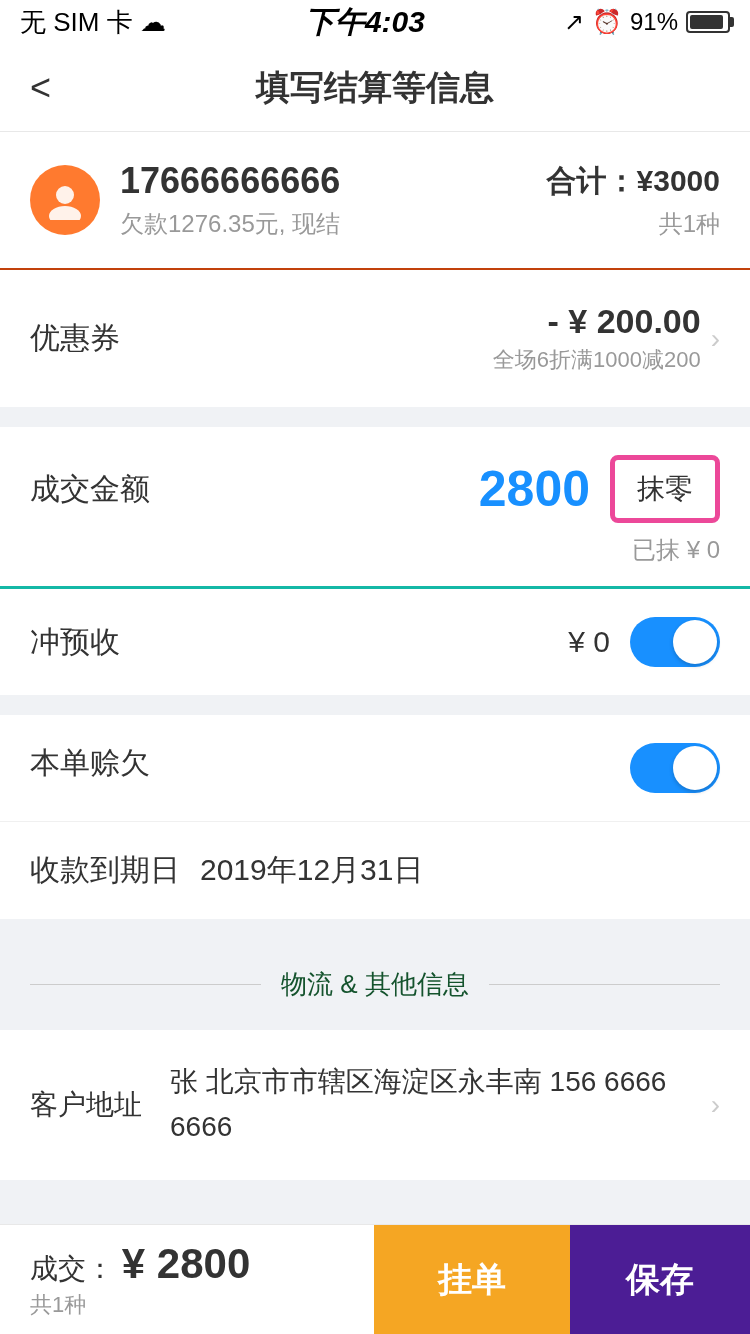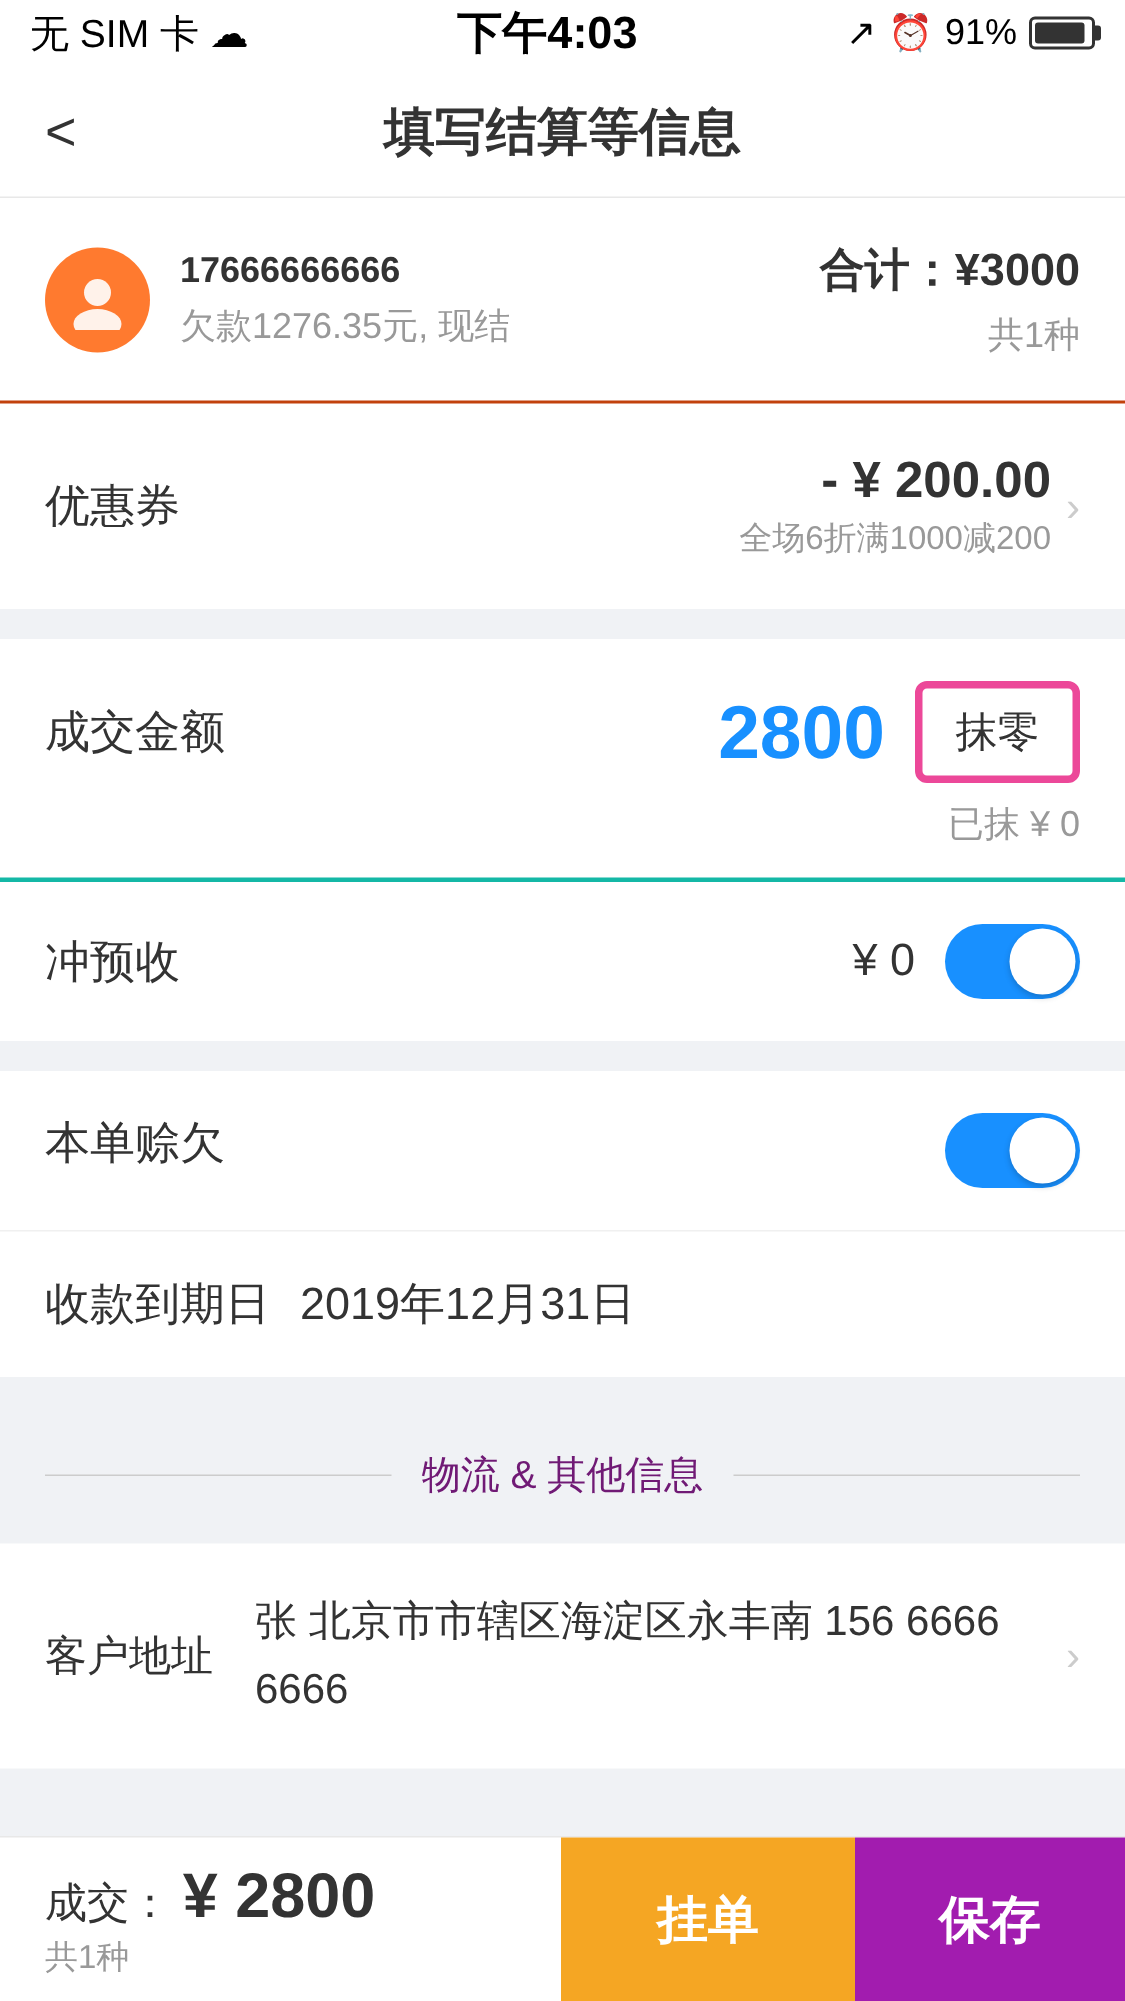--- a/index.html
+++ b/index.html
@@ -19,21 +19,21 @@
       height: 44px;
       background: #fff;
       display: flex;
       align-items: center;
       justify-content: space-between;
       padding: 0 20px;
       font-size: 26px;
       font-weight: 500;
     }
     .status-left { display: flex; align-items: center; gap: 10px; }
-    .status-center { font-size: 30px; font-weight: 600; }
+    .status-center { font-size: 30px; font-weight: 600; font-style: italic; }
     .status-right { display: flex; align-items: center; gap: 8px; font-size: 24px; }
     .battery-icon {
       width: 44px; height: 22px; border: 2px solid #333; border-radius: 4px; position: relative;
       display: inline-flex; align-items: center; padding: 2px;
     }
     .battery-icon::after {
       content: ''; position: absolute; right: -6px; top: 50%; transform: translateY(-50%);
       width: 4px; height: 10px; background: #333; border-radius: 0 2px 2px 0;
     }
     .battery-fill { background: #333; height: 100%; width: 91%; border-radius: 2px; }
@@ -83,21 +83,21 @@
     }
     .avatar {
       width: 70px; height: 70px; border-radius: 50%; background: #ff7a2f;
       display: flex; align-items: center; justify-content: center;
       color: #fff; font-size: 32px; flex-shrink: 0;
     }
     .customer-info {
       margin-left: 20px; flex: 1;
     }
     .customer-phone {
-      font-size: 24px; font-weight: 600; color: #333;
+      font-size: 36px; font-weight: 600; color: #333;
     }
     .customer-debt {
       font-size: 24px; color: #999; margin-top: 6px;
     }
     .customer-total {
       text-align: right;
     }
     .total-amount {
       font-size: 30px; font-weight: 600; color: #333;
     }
@@ -226,21 +226,21 @@
       align-items: center;
       justify-content: center;
       padding: 28px 30px;
       background: #f0f2f5;
       gap: 20px;
     }
     .section-header-line {
       flex: 1; height: 1px; background: #ccc;
     }
     .section-header-text {
-      font-size: 26px; color: #701a75;
+      font-size: 26px; color: #14532d;
     }
 
     
     .address-card {
       background: #fff; margin-bottom: 20px;
     }
     .address-row {
       display: flex;
       align-items: center;
       padding: 30px 30px;
@@ -282,21 +282,21 @@
       font-size: 22px; color: #999; margin-top: 2px;
     }
     .bottom-btn-hang {
       width: 196px; height: 110px;
       background: #f5a623;
       display: flex; align-items: center; justify-content: center;
       font-size: 34px; font-weight: 600; color: #fff; cursor: pointer;
     }
     .bottom-btn-save {
       width: 180px; height: 110px;
-      background: #a21caf;
+      background: #4c1d95;
       display: flex; align-items: center; justify-content: center;
       font-size: 34px; font-weight: 600; color: #fff; cursor: pointer;
     }
   </style>
 </head>
 <body>
 
 <div class="status-bar">
   <div class="status-left">
     <span>无 SIM 卡 ☁</span>

